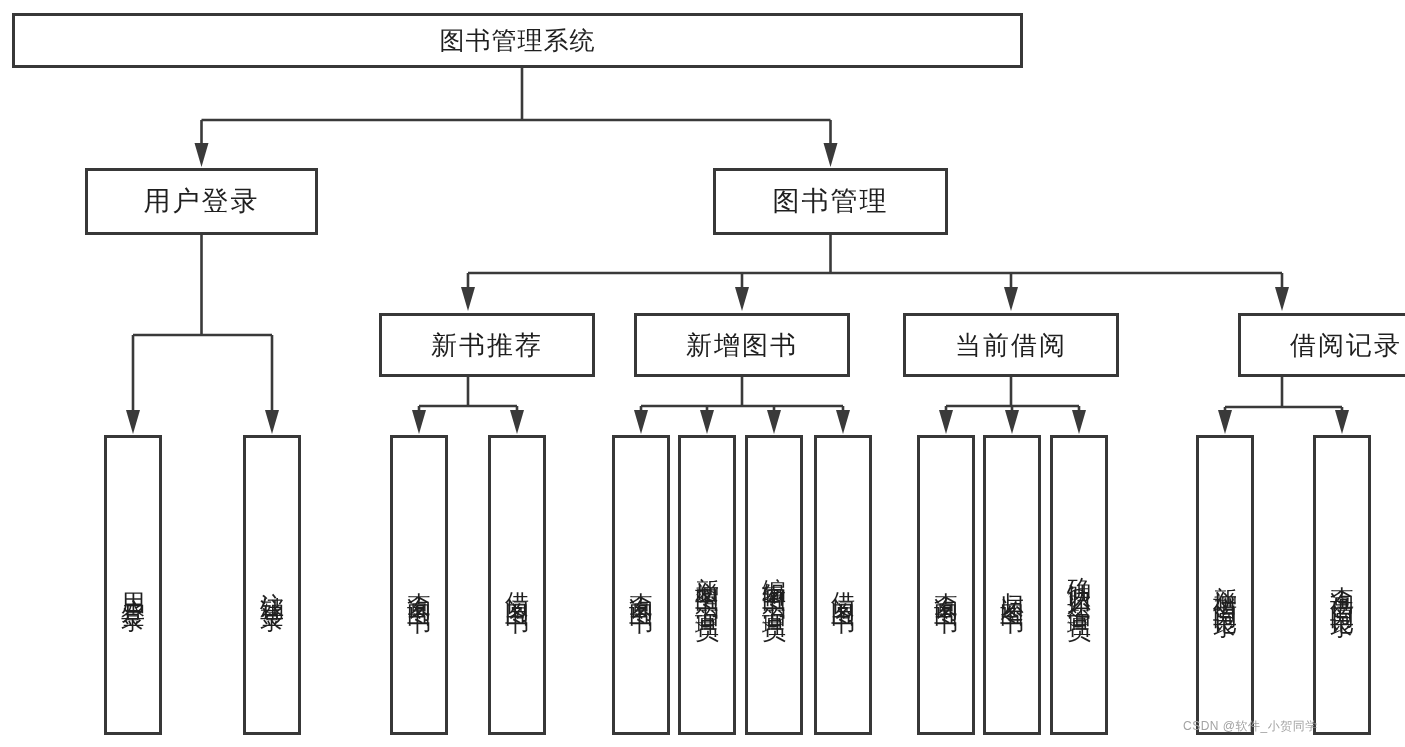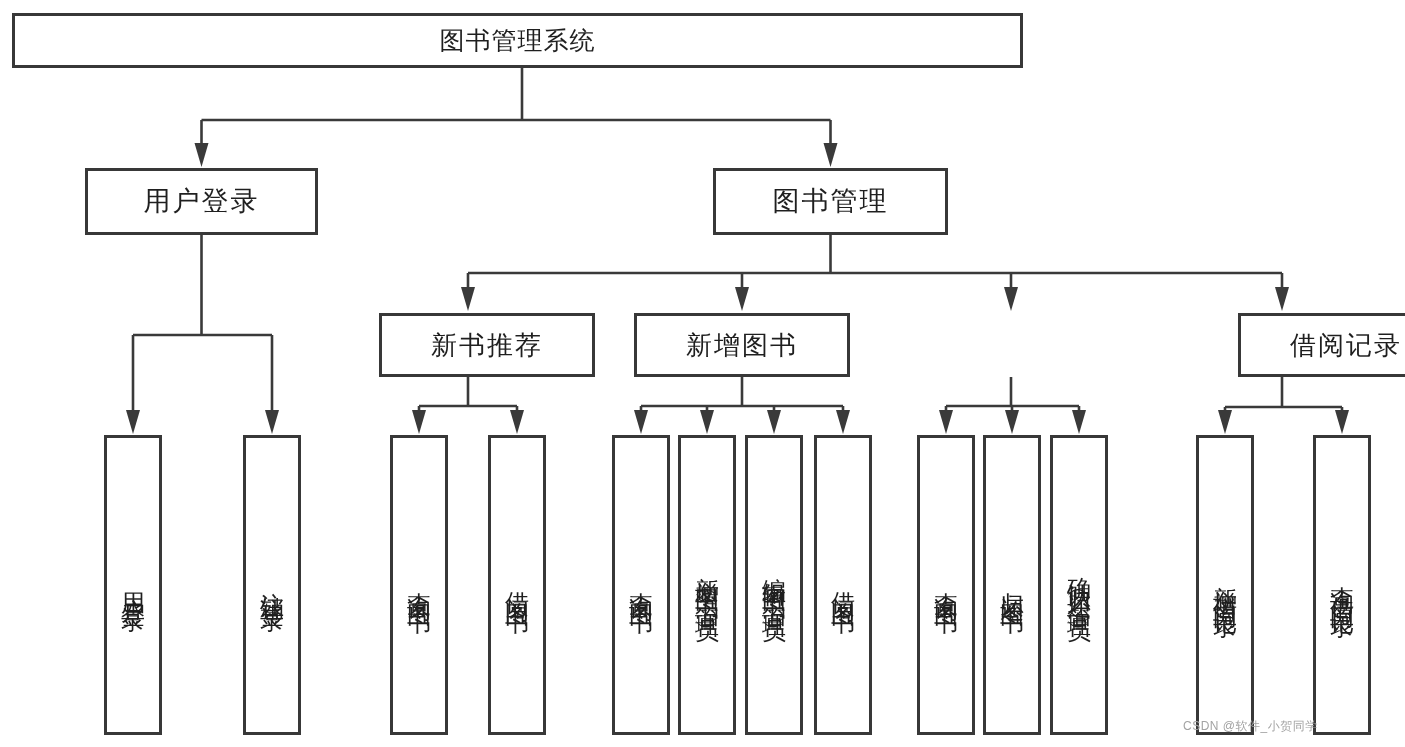--- a/index.html
+++ b/index.html
@@ -144,20 +144,23 @@
   <div class="box lvl2" style="left:713px;width:235px;">
     <span>图书管理</span>
   </div>
 
   <div class="box lvl3" style="left:360px;margin-left:19px;">
     <span>新书推荐</span>
   </div>
   <div class="box lvl3" style="left:634px;">
     <span>新增图书</span>
   </div>
+  <div class="box lvl3" style="left:903px;">
+    <span>当前借阅</span>
+  </div>
   <div class="box lvl3" style="left:1231px;margin-left:7px;">
     <span>借阅记录</span>
   </div>
 
   <div class="box lvl4" style="left:104px;">
     <span class="vtext">用户登录</span>
   </div>
   <div class="box lvl4" style="left:243px;">
     <span class="vtext">注销登录</span>
   </div>

